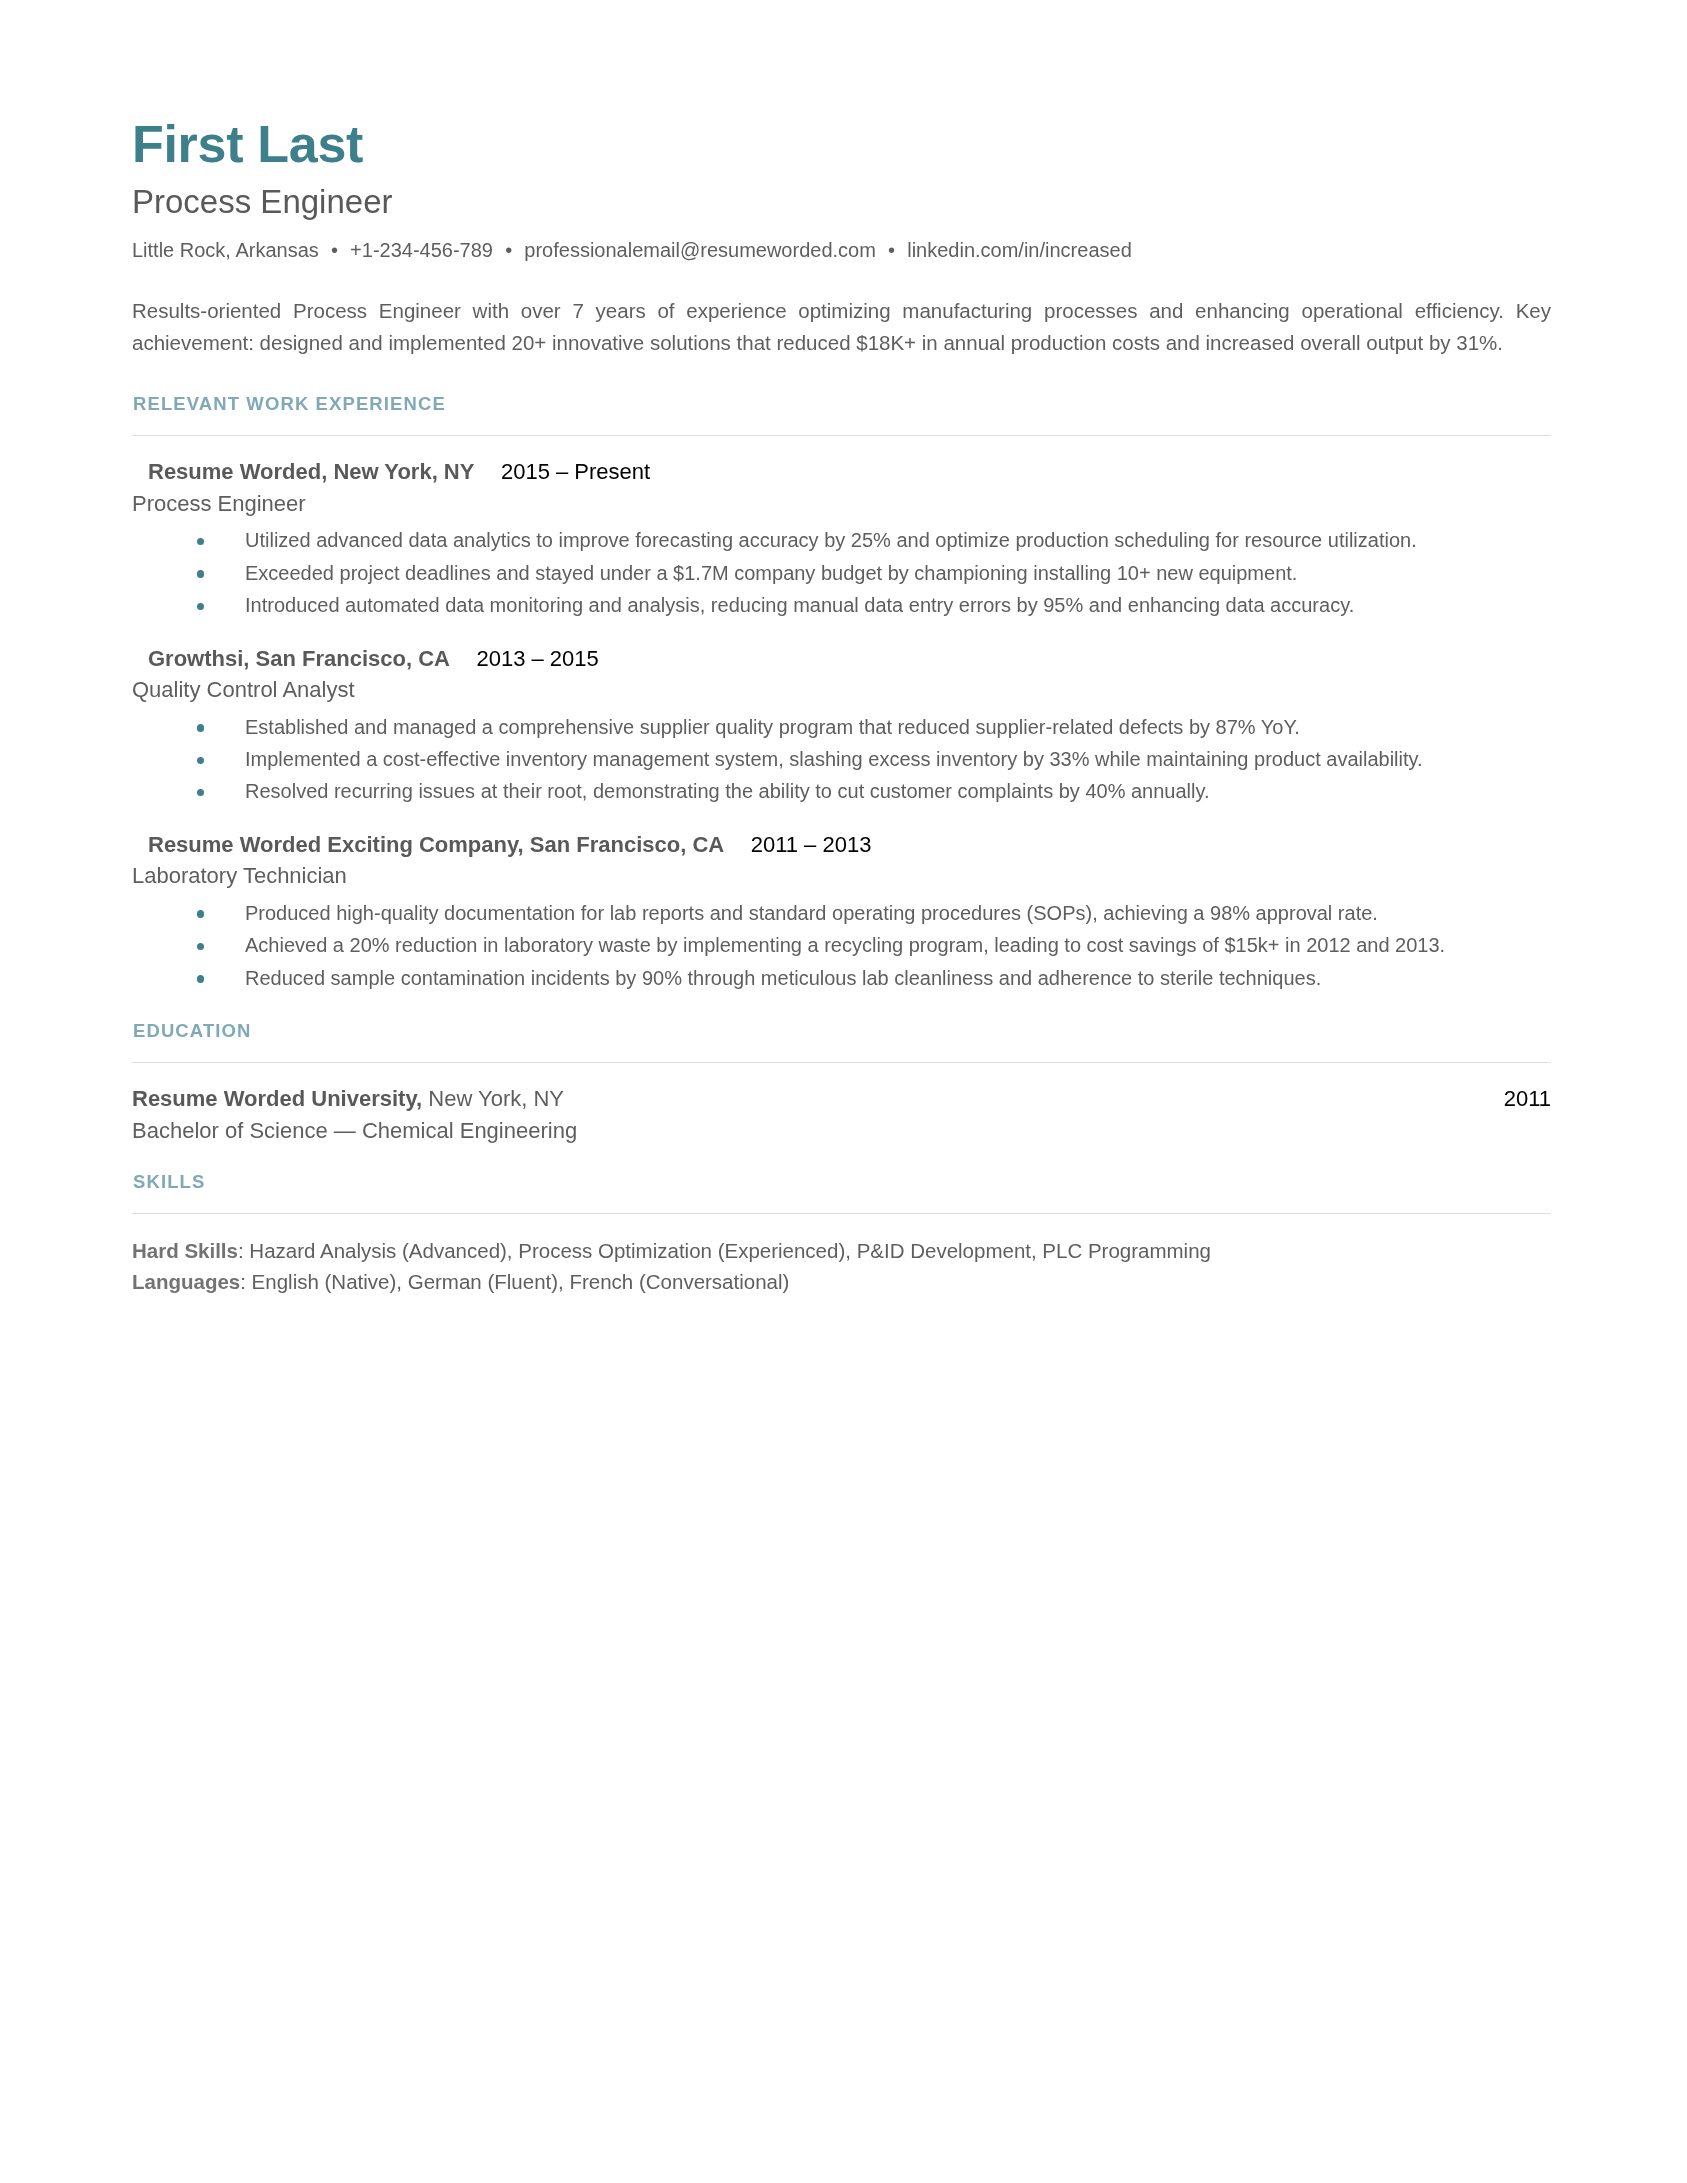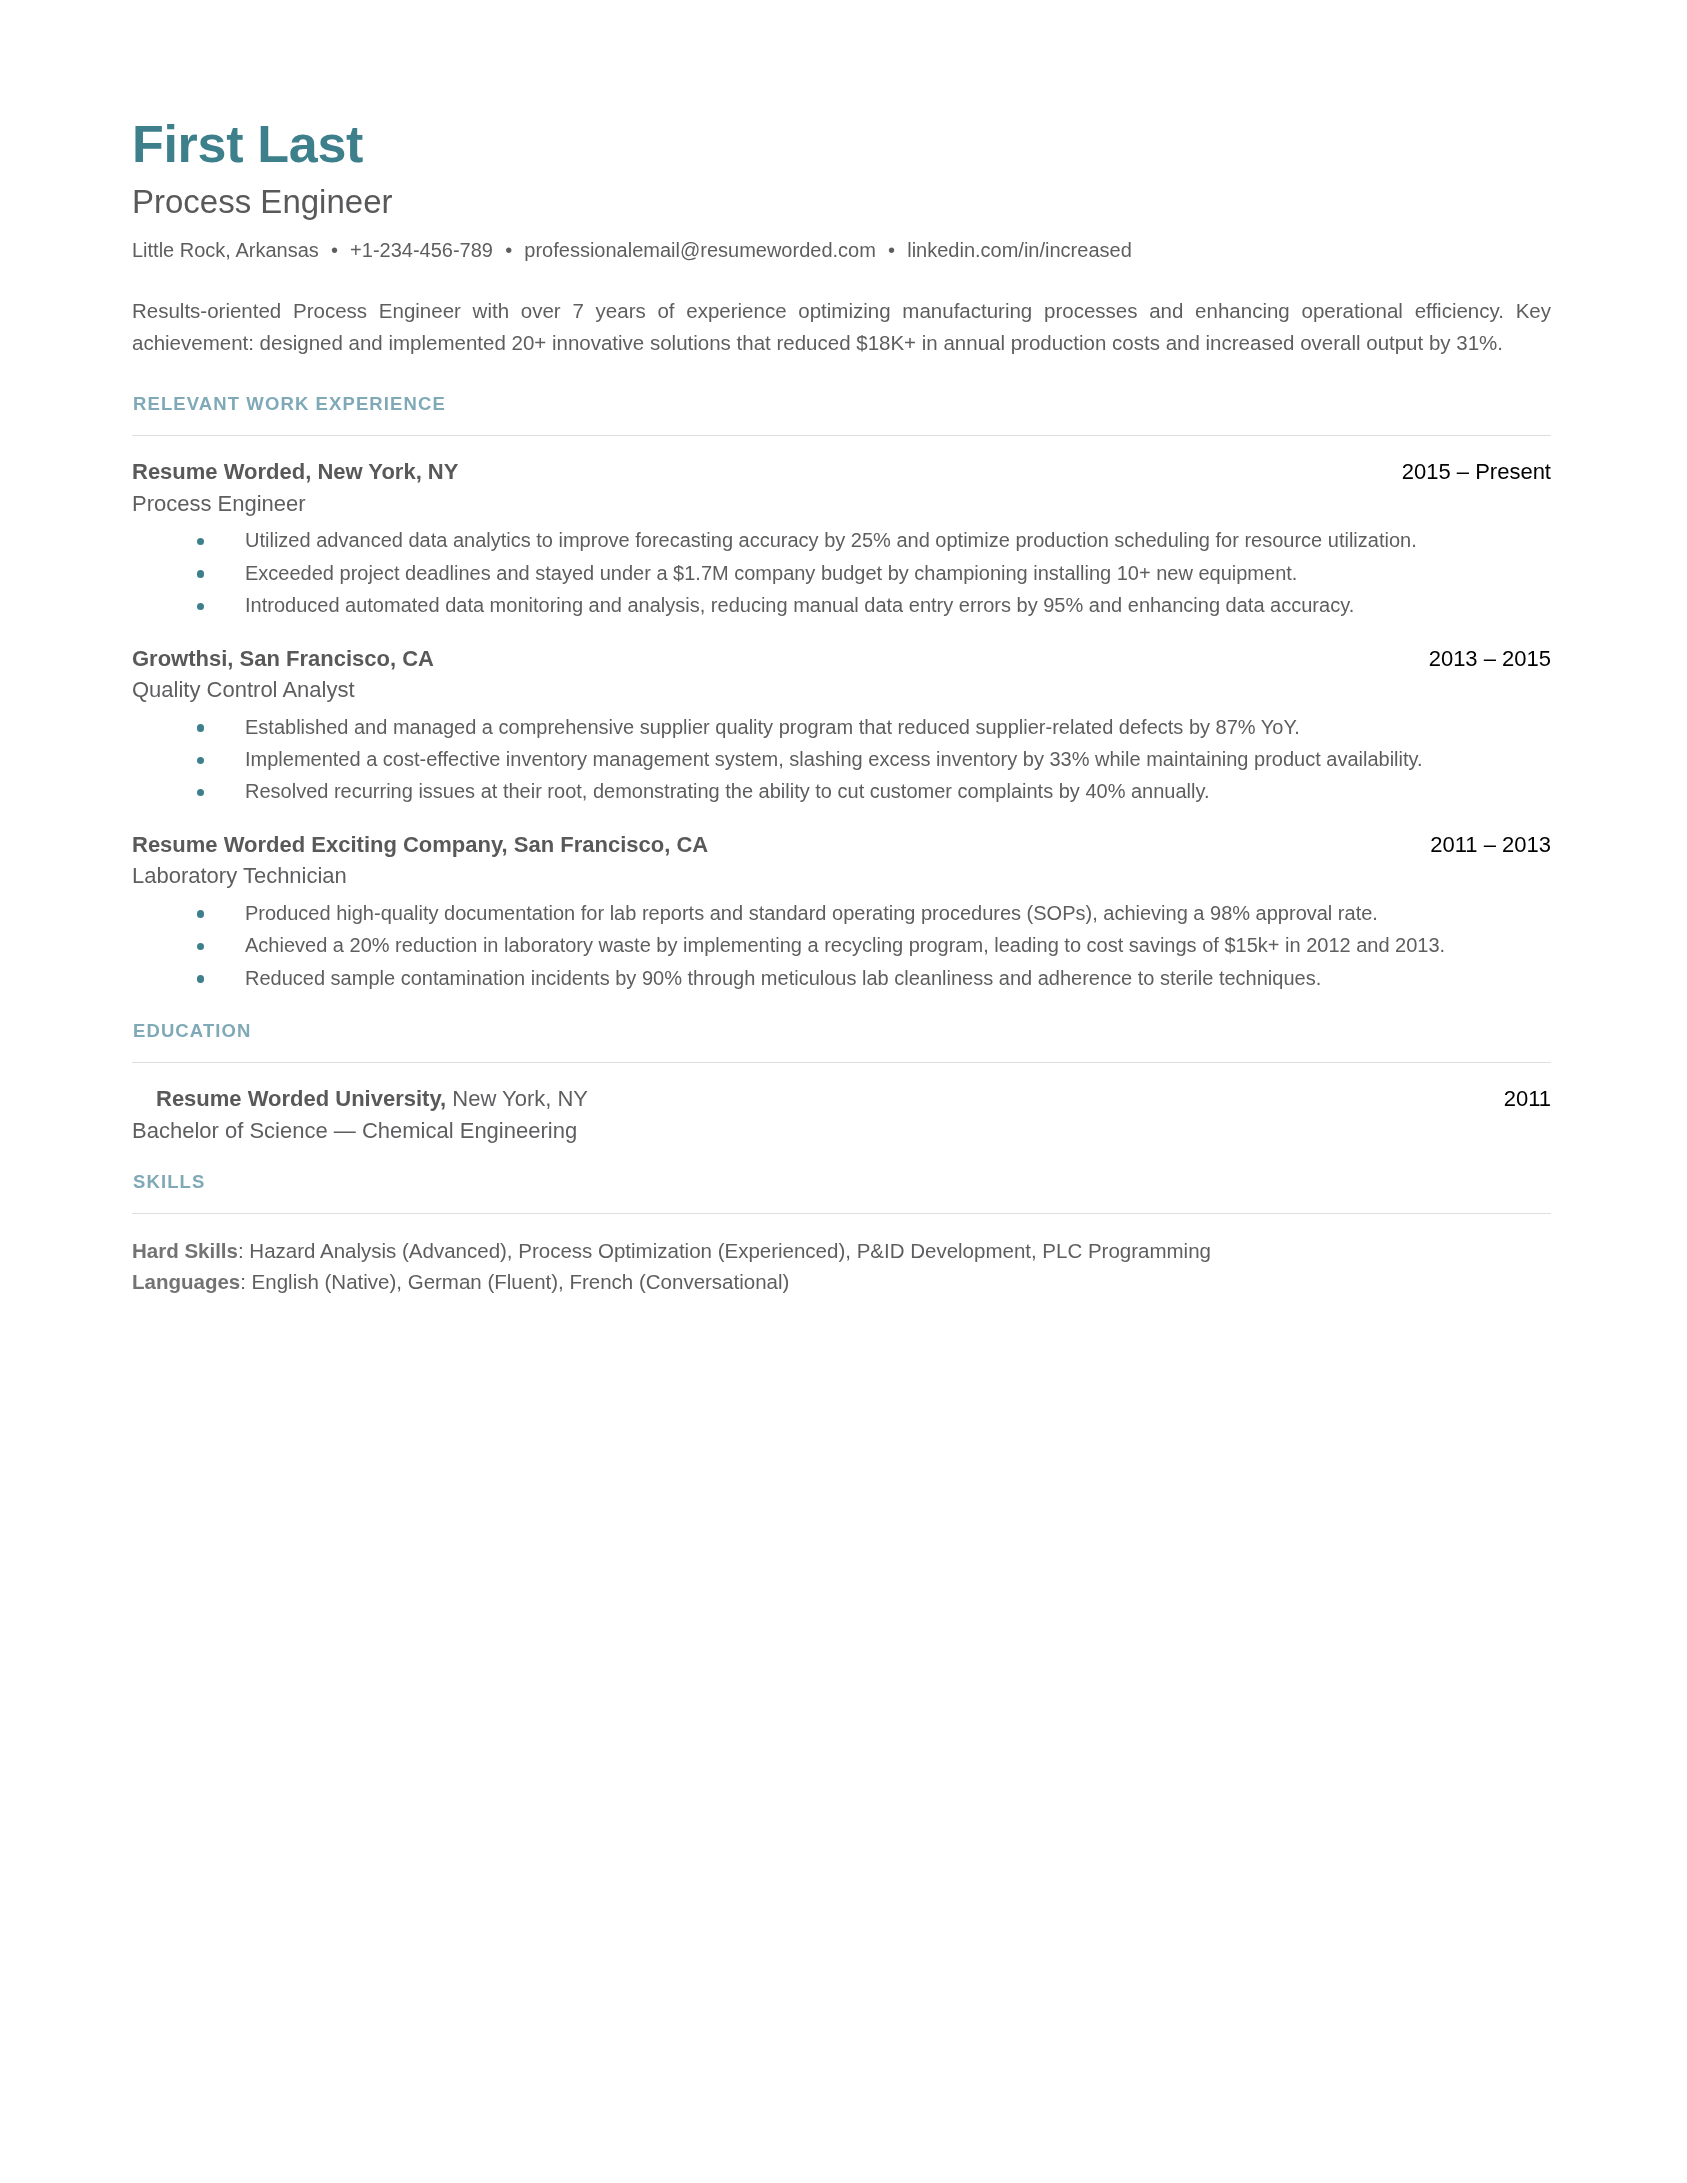--- a/index.html
+++ b/index.html
@@ -78,23 +78,23 @@
     margin: 0 0 22.5px 0;
     height: 0;
   }
 
   
   .entry {
     margin-bottom: 24px;
   }
   .entry-head {
     display: flex;
-    justify-content: space-between;
     align-items: baseline;
     margin-bottom: 4px;
+    margin-left: 16px;
   }
   .entry-org {
     font-size: 22px;
     font-weight: bold;
     color: #595959;
     line-height: 1.25;
   }
   .entry-dates {
     font-size: 22px;
     font-weight: normal;
@@ -134,21 +134,20 @@
     border-radius: 50%;
     background: #3E7F8C;
   }
 
   
   .edu-head {
     display: flex;
     justify-content: space-between;
     align-items: baseline;
     margin-bottom: 4px;
-    margin-left: 24px;
   }
   .edu-school {
     font-size: 22px;
     color: #5E5E60;
     line-height: 1.25;
   }
   .edu-school b {
     font-weight: bold;
     color: #595959;
   }

